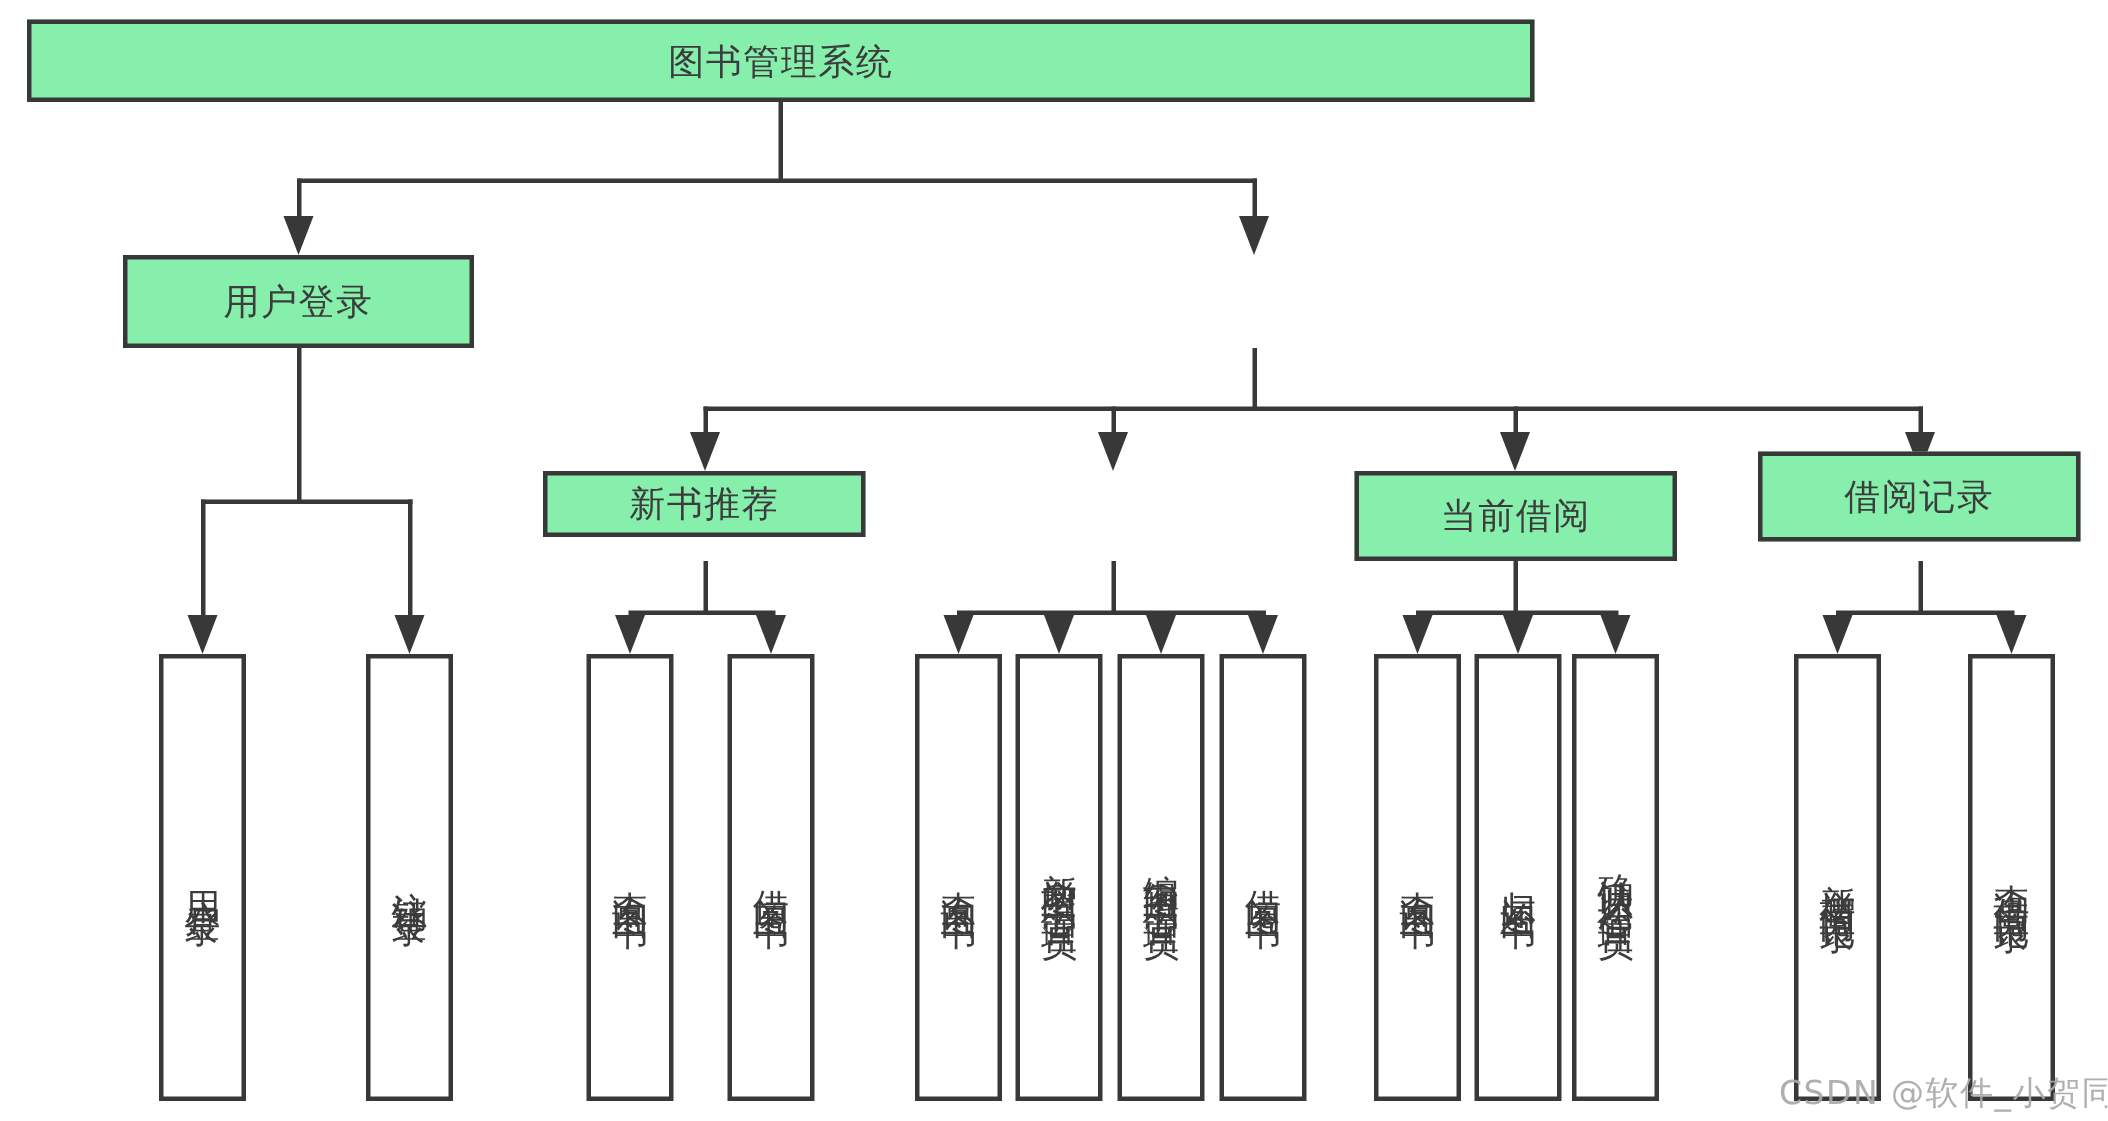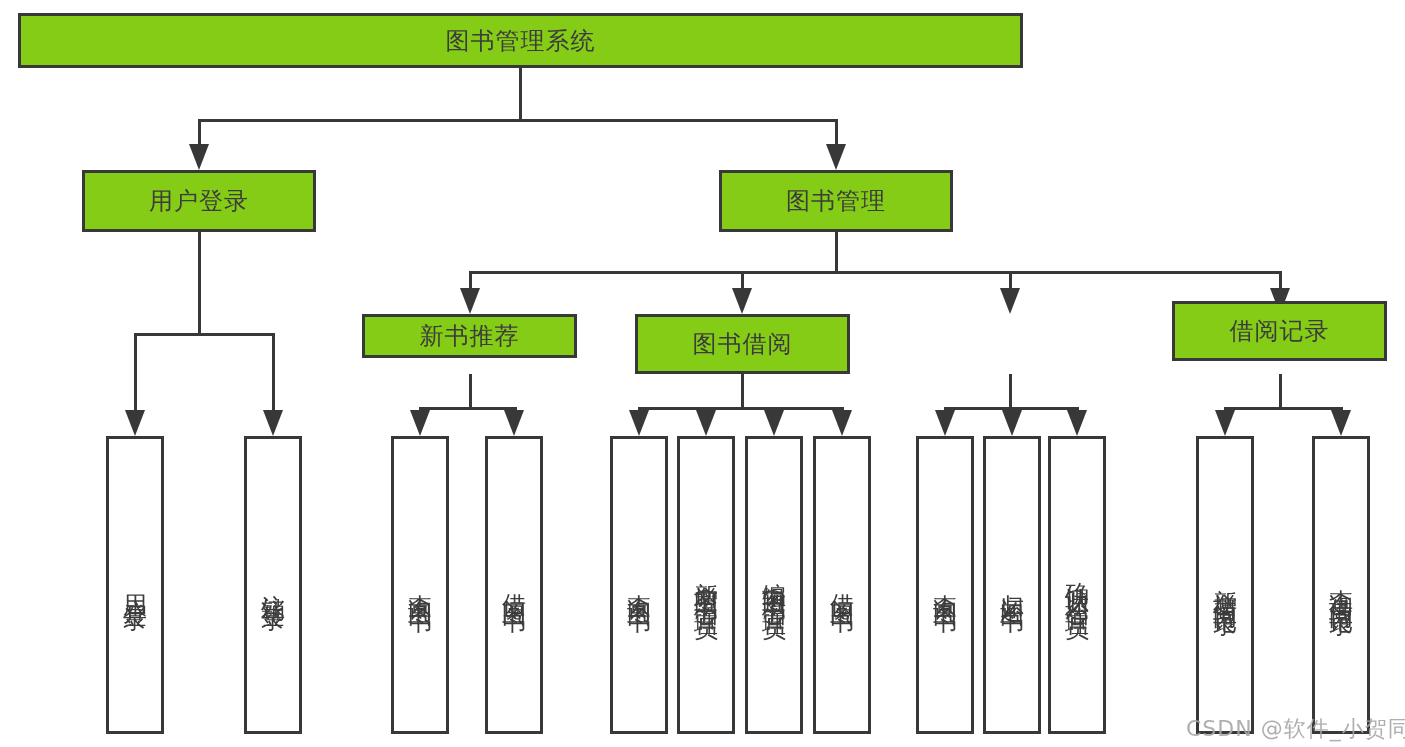--- a/index.html
+++ b/index.html
@@ -6,21 +6,21 @@
   #canvas {
     position:relative;
     width:1405px; height:747px;
     background:#ffffff;
     font-family:"DejaVu Sans","Liberation Sans",sans-serif;
     color:#3c3c3c;
     overflow:hidden;
   }
   .box {
     position:absolute;
-    background:#84cc16;
+    background:#86efac;
     border:3px solid #383838;
     box-sizing:border-box;
     display:flex; align-items:center; justify-content:center;
     font-size:24px; letter-spacing:1px;
     z-index:2;
   }
   .vbox {
     position:absolute;
     background:#ffffff;
     border:3px solid #383838;
@@ -59,42 +59,41 @@
   <div class="box" style="left:18px; top:13px; width:1005px; height:55px;">图书管理系统</div>
 
   <div class="vline" style="left:519px; top:68px;  height:52px;"></div>
   <div class="hline" style="left:198px; top:119px; width:640px;"></div>
   <div class="vline" style="left:198px; top:119px; height:29px;"></div>
   <div class="vline" style="left:835px; top:119px; height:29px;"></div>
   <div class="arrow" style="left:189px; top:144px;"></div>
   <div class="arrow" style="left:826px; top:144px;"></div>
 
   <div class="box" style="left:82px; top:170px; width:234px; height:62px;">用户登录</div>
-  <div class="box" style="left:719px; top:170px; width:234px; height:62px;">图书管理</div>
 
   <div class="vline" style="left:198px; top:232px; height:104px;"></div>
   <div class="hline" style="left:134px; top:333px; width:141px;"></div>
   <div class="vline" style="left:134px; top:333px; height:80px;"></div>
   <div class="vline" style="left:272px; top:333px; height:80px;"></div>
   <div class="arrow" style="left:125px; top:410px;"></div>
   <div class="arrow" style="left:263px; top:410px;"></div>
 
   <div class="vline" style="left:835px; top:232px; height:42px;"></div>
   <div class="hline" style="left:469px; top:271px; width:813px;"></div>
   <div class="vline" style="left:469px;  top:271px; height:20px;"></div>
   <div class="vline" style="left:741px;  top:271px; height:20px;"></div>
   <div class="vline" style="left:1009px; top:271px; height:20px;"></div>
   <div class="vline" style="left:1279px; top:271px; height:20px;"></div>
   <div class="arrow" style="left:460px;  top:288px;"></div>
   <div class="arrow" style="left:732px;  top:288px;"></div>
   <div class="arrow" style="left:1000px; top:288px;"></div>
   <div class="arrow" style="left:1270px; top:288px;"></div>
 
   <div class="box" style="left:362px;  top:314px; width:215px; height:44px;">新书推荐</div>
-  <div class="box" style="left:635px;  top:314px; width:215px; height:60px;">图书借阅</div>
+  <div class="box" style="left:903px;  top:314px; width:215px; height:60px;">当前借阅</div>
   <div class="box" style="left:1172px; top:301px; width:215px; height:60px;">借阅记录</div>
 
   <div class="vline" style="left:469px; top:374px; height:36px;"></div>
   <div class="hline" style="left:419px; top:407px; width:98px;"></div>
   <div class="arrow" style="left:410px; top:410px;"></div>
   <div class="arrow" style="left:504px; top:410px;"></div>
 
   <div class="vline" style="left:741px; top:374px; height:36px;"></div>
   <div class="hline" style="left:638px; top:407px; width:206px;"></div>
   <div class="arrow" style="left:629px; top:410px;"></div>

